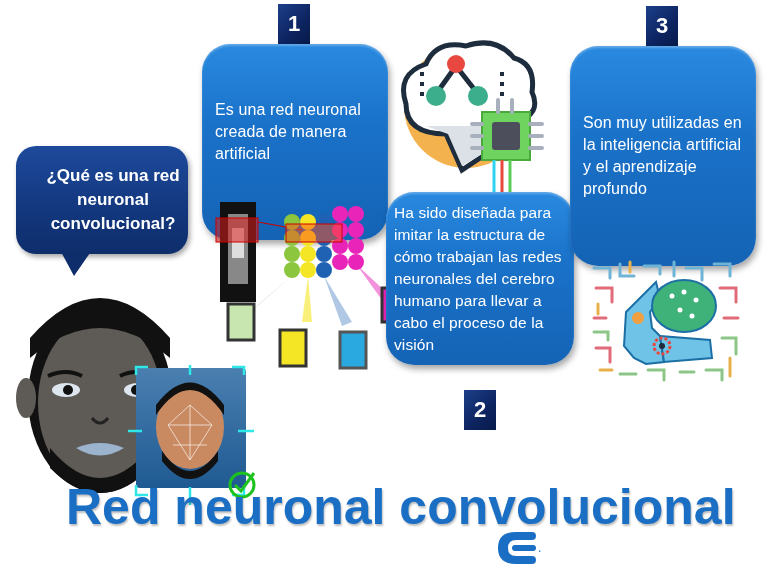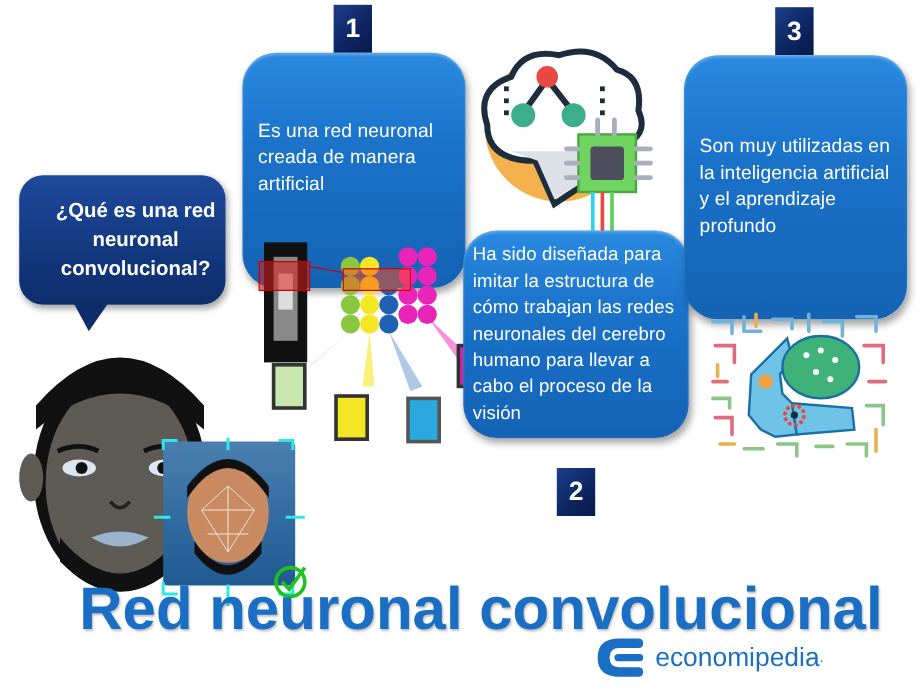--- a/index.html
+++ b/index.html
@@ -235,15 +235,14 @@
     </g>
 </svg>
 
 <div class="big-title">Red neuronal convolucional</div>
 
 <div class="logo">
   <svg class="logo-mark" width="44" height="36" viewBox="0 0 44 36">
     <path d="M22 2 L38 2 Q42 2 42 6 Q42 10 38 10 L22 10 Q14 10 14 18 Q14 26 22 26 L38 26 Q42 26 42 30 Q42 34 38 34 L22 34 Q4 34 4 18 Q4 2 22 2 Z" fill="#1a6fc4"></path>
     <rect x="18" y="15" width="24" height="6" rx="3" fill="#1a6fc4"></rect>
   </svg>
-  <span class="logo-text">economipedia</span>
   <span class="logo-dot">.</span>
 </div>
 
 </body></html>

